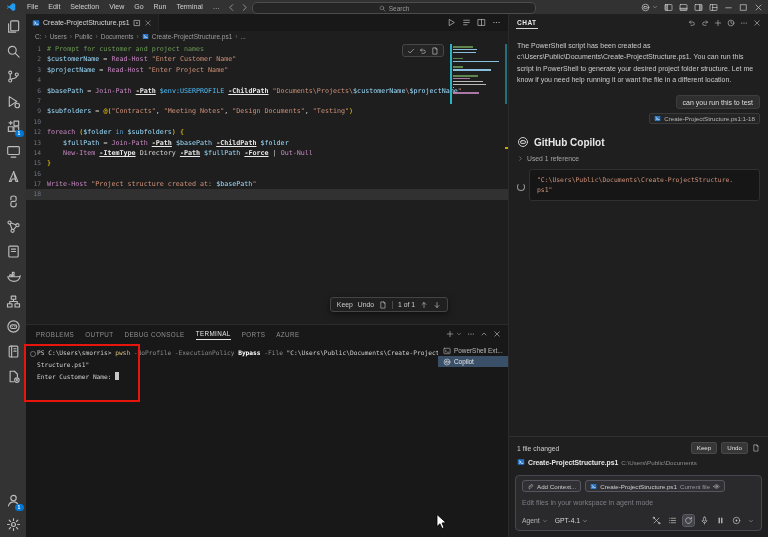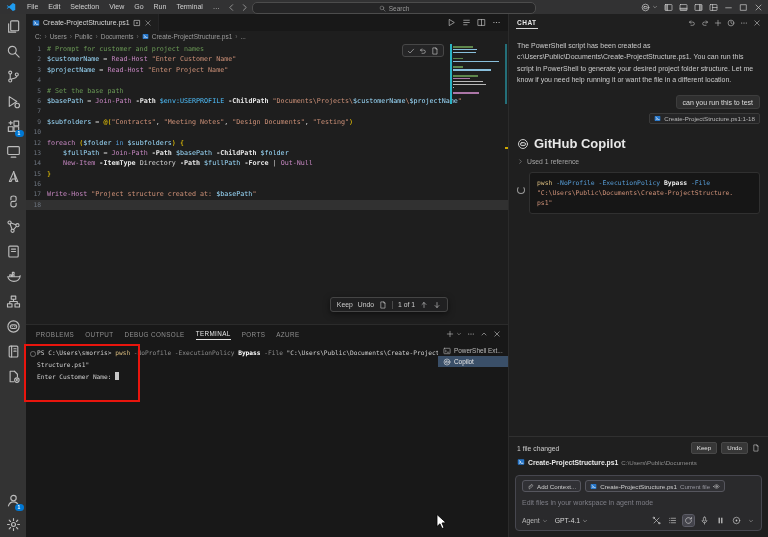--- a/index.html
+++ b/index.html
@@ -38,21 +38,21 @@
   .bcsep{color:#6b6b6b;}
 
   .codearea{position:relative;flex:1;background:#1e1e1e;overflow:hidden;font-family:"DejaVu Sans Mono",monospace;font-size:6.7px;}
   #codelines{padding-top:2px;}
   .cl{display:flex;height:10.4px;line-height:10.4px;white-space:pre;}
   .cl.current{background:#313131;}
   .ln{width:15px;text-align:right;padding-right:6px;color:#6e7681;flex:none;font-size:6.3px;}
   .ct{white-space:pre;overflow:hidden;}
   .tk-c{color:#6a9955;} .tk-v{color:#9cdcfe;} .tk-o{color:#d4d4d4;} .tk-f{color:#c586c0;}
   .tk-s{color:#ce9178;} .tk-sv{color:#9cdcfe;} .tk-k{color:#c586c0;} .tk-kb{color:#569cd6;}
-  .tk-p{color:#e8e8e8;font-weight:bold;} .tk-t{color:#d4d4d4;} .tk-g{color:#ffd602;} .tk-e{color:#4fc1ff;}
+  .tk-p{color:#e8e8e8;font-weight:bold;text-decoration:underline;} .tk-t{color:#d4d4d4;} .tk-g{color:#ffd602;} .tk-e{color:#4fc1ff;}
 
   .minimap{position:absolute;top:2px;right:6px;width:52px;height:62px;}
   .mm-line{position:absolute;left:3px;height:1.5px;opacity:.85;}
   .mm-edge{position:absolute;left:0;top:0;width:1.5px;height:60px;background:#2ab3c4;}
   .ruler-mod{position:absolute;top:2px;right:1px;width:2px;height:60px;background:rgba(42,179,196,.55);}
   .ruler-warn{position:absolute;top:105px;right:0.5px;width:3px;height:2px;background:#cca700;}
 
   .inline-toolbar{position:absolute;top:2px;right:64px;display:flex;gap:4px;align-items:center;background:#252526;border:1px solid #474747;border-radius:3px;padding:1.5px 4px;color:#cccccc;z-index:5;}
   .inline-toolbar .i{width:8px;height:8px;}
 
@@ -84,21 +84,21 @@
   .chatcol{position:absolute;right:0;top:14px;width:260px;bottom:0;background:#1f1f1f;border-left:1px solid #2b2b2b;display:flex;flex-direction:column;box-sizing:border-box;}
   .chat-head{height:17px;display:flex;align-items:center;padding:0 7px;flex:none;}
   .chat-tab{font-size:6.5px;font-weight:bold;letter-spacing:.5px;color:#e7e7e7;border-bottom:1.5px solid #d7d7d7;padding:3px 1px 2px;}
   .chat-head-icons{margin-left:auto;display:flex;gap:5px;align-items:center;color:#c5c5c5;}
   .chat-head-icons .i{width:8px;height:8px;}
   .chat-body{flex:1;padding:9px 8px 0;display:flex;flex-direction:column;overflow:hidden;font-size:7px;color:#cccccc;}
   .assist{margin:0;line-height:11.3px;}
   .user-bubble{align-self:flex-end;margin-top:10px;background:#2f2f2f;border:1px solid #3d3d3d;border-radius:3px;padding:2.5px 6px;color:#dddddd;}
   .user-ref{align-self:flex-end;margin-top:4px;display:flex;gap:3px;align-items:center;background:#252526;border:1px solid #3a3a3a;border-radius:2px;padding:1px 4px;font-size:6.2px;color:#b8b8b8;}
   .user-ref .i{width:7px;height:7px;}
-  .copilot-row{margin-top:12px;display:flex;align-items:center;gap:5px;font-size:13px;font-weight:bold;color:#e7e7e7;}
+  .copilot-row{margin-top:12px;display:flex;align-items:center;gap:5px;font-size:10px;font-weight:bold;color:#e7e7e7;}
   .copilot-row .i{width:12px;height:12px;color:#dddddd;}
   .refs-toggle{margin-top:7px;display:flex;align-items:center;gap:3px;color:#a5a5a5;font-size:6.8px;}
   .refs-toggle .i{width:7px;height:7px;}
   .codeblock-wrap{margin:7px 0 0 12px;position:relative;}
   .spinner{position:absolute;left:-12px;top:14px;width:6px;height:6px;border:1.2px solid #9a9a9a;border-top-color:transparent;border-radius:50%;}
   #chatcode{margin:0;background:#161616;border:1px solid #303030;border-radius:3px;padding:5px 7px;font-family:"DejaVu Sans Mono",monospace;font-size:6.4px;line-height:10px;overflow:hidden;}
   .cb-y{color:#d7ba7d;} .cb-b{color:#569cd6;} .cb-w{color:#eeeeee;font-weight:bold;} .cb-o{color:#ce9178;}
 
   .changes{flex:none;border-top:1px solid #303030;padding:5px 8px 4px;background:#1f1f1f;}
   .ch-row1{display:flex;align-items:center;gap:4px;font-size:6.8px;color:#cccccc;}
@@ -382,21 +382,20 @@
         <span class="bcsep">›</span>
         <span class="bc">...</span>
       </div>
 
     <div class="codearea">
       <div id="codelines">
           <div class="cl"><span class="ln">1</span><span class="ct"><span class="tk-c"># Prompt for customer and project names</span></span></div>
           <div class="cl"><span class="ln">2</span><span class="ct"><span class="tk-v">$customerName</span><span class="tk-o"> = </span><span class="tk-f">Read-Host</span><span class="tk-o"> </span><span class="tk-s">"Enter Customer Name"</span></span></div>
           <div class="cl"><span class="ln">3</span><span class="ct"><span class="tk-v">$projectName</span><span class="tk-o"> = </span><span class="tk-f">Read-Host</span><span class="tk-o"> </span><span class="tk-s">"Enter Project Name"</span></span></div>
           <div class="cl"><span class="ln">4</span><span class="ct"></span></div>
-          <div class="cl"><span class="ln">5</span><span class="ct"><span class="tk-c"># Set the base path</span></span></div>
           <div class="cl"><span class="ln">6</span><span class="ct"><span class="tk-v">$basePath</span><span class="tk-o"> = </span><span class="tk-f">Join-Path</span><span class="tk-o"> </span><span class="tk-p">-Path</span><span class="tk-o"> </span><span class="tk-e">$env:USERPROFILE</span><span class="tk-o"> </span><span class="tk-p">-ChildPath</span><span class="tk-o"> </span><span class="tk-s">"Documents\Projects\</span><span class="tk-sv">$customerName</span><span class="tk-s">\</span><span class="tk-sv">$projectName</span><span class="tk-s">"</span></span></div>
           <div class="cl"><span class="ln">7</span><span class="ct"></span></div>
           <div class="cl"><span class="ln">9</span><span class="ct"><span class="tk-v">$subfolders</span><span class="tk-o"> = </span><span class="tk-g">@(</span><span class="tk-s">"Contracts"</span><span class="tk-o">, </span><span class="tk-s">"Meeting Notes"</span><span class="tk-o">, </span><span class="tk-s">"Design Documents"</span><span class="tk-o">, </span><span class="tk-s">"Testing"</span><span class="tk-g">)</span></span></div>
           <div class="cl"><span class="ln">10</span><span class="ct"></span></div>
           <div class="cl"><span class="ln">12</span><span class="ct"><span class="tk-k">foreach</span><span class="tk-o"> </span><span class="tk-g">(</span><span class="tk-v">$folder</span><span class="tk-o"> </span><span class="tk-kb">in</span><span class="tk-o"> </span><span class="tk-v">$subfolders</span><span class="tk-g">)</span><span class="tk-o"> </span><span class="tk-g">{</span></span></div>
           <div class="cl"><span class="ln">13</span><span class="ct"><span class="tk-o">    </span><span class="tk-v">$fullPath</span><span class="tk-o"> = </span><span class="tk-f">Join-Path</span><span class="tk-o"> </span><span class="tk-p">-Path</span><span class="tk-o"> </span><span class="tk-v">$basePath</span><span class="tk-o"> </span><span class="tk-p">-ChildPath</span><span class="tk-o"> </span><span class="tk-v">$folder</span></span></div>
           <div class="cl"><span class="ln">14</span><span class="ct"><span class="tk-o">    </span><span class="tk-f">New-Item</span><span class="tk-o"> </span><span class="tk-p">-ItemType</span><span class="tk-o"> </span><span class="tk-t">Directory</span><span class="tk-o"> </span><span class="tk-p">-Path</span><span class="tk-o"> </span><span class="tk-v">$fullPath</span><span class="tk-o"> </span><span class="tk-p">-Force</span><span class="tk-o"> | </span><span class="tk-f">Out-Null</span></span></div>
           <div class="cl"><span class="ln">15</span><span class="ct"><span class="tk-g">}</span></span></div>
           <div class="cl"><span class="ln">16</span><span class="ct"></span></div>
           <div class="cl"><span class="ln">17</span><span class="ct"><span class="tk-f">Write-Host</span><span class="tk-o"> </span><span class="tk-s">"Project structure created at: </span><span class="tk-sv">$basePath</span><span class="tk-s">"</span></span></div>
@@ -613,21 +612,21 @@
         <span class="i">
             <svg viewBox="0 0 16 16" fill="none" stroke="currentColor" stroke-width="1.2" stroke-linecap="round" stroke-linejoin="round">
               <path d="M6 4l4 4-4 4"></path>
             </svg>
           </span>
         <span>Used 1 reference</span>
       </div>
 
       <div class="codeblock-wrap">
         <span class="spinner"></span>
-        <pre id="chatcode"><div><span class="cb-y">pwsh</span><span class="cb-b"> -NoProfile</span><span class="cb-b"> -ExecutionPolicy</span><span class="cb-w"> Bypass</span><span class="cb-b"> -File</span></div><div><span class="cb-o">"C:\Users\Public\Documents\Create-ProjectStructure.</span></div><div><span class="cb-o">ps1"</span></div></pre>
+        <pre id="chatcode"><div><span class="cb-o">"C:\Users\Public\Documents\Create-ProjectStructure.</span></div><div><span class="cb-o">ps1"</span></div></pre>
       </div>
     </div>
 
     <div class="changes">
       <div class="ch-row1">
         <span>1 file changed</span>
         <span class="ch-sp"></span>
         <button class="btn">Keep</button>
         <button class="btn">Undo</button>
         <span class="i">

